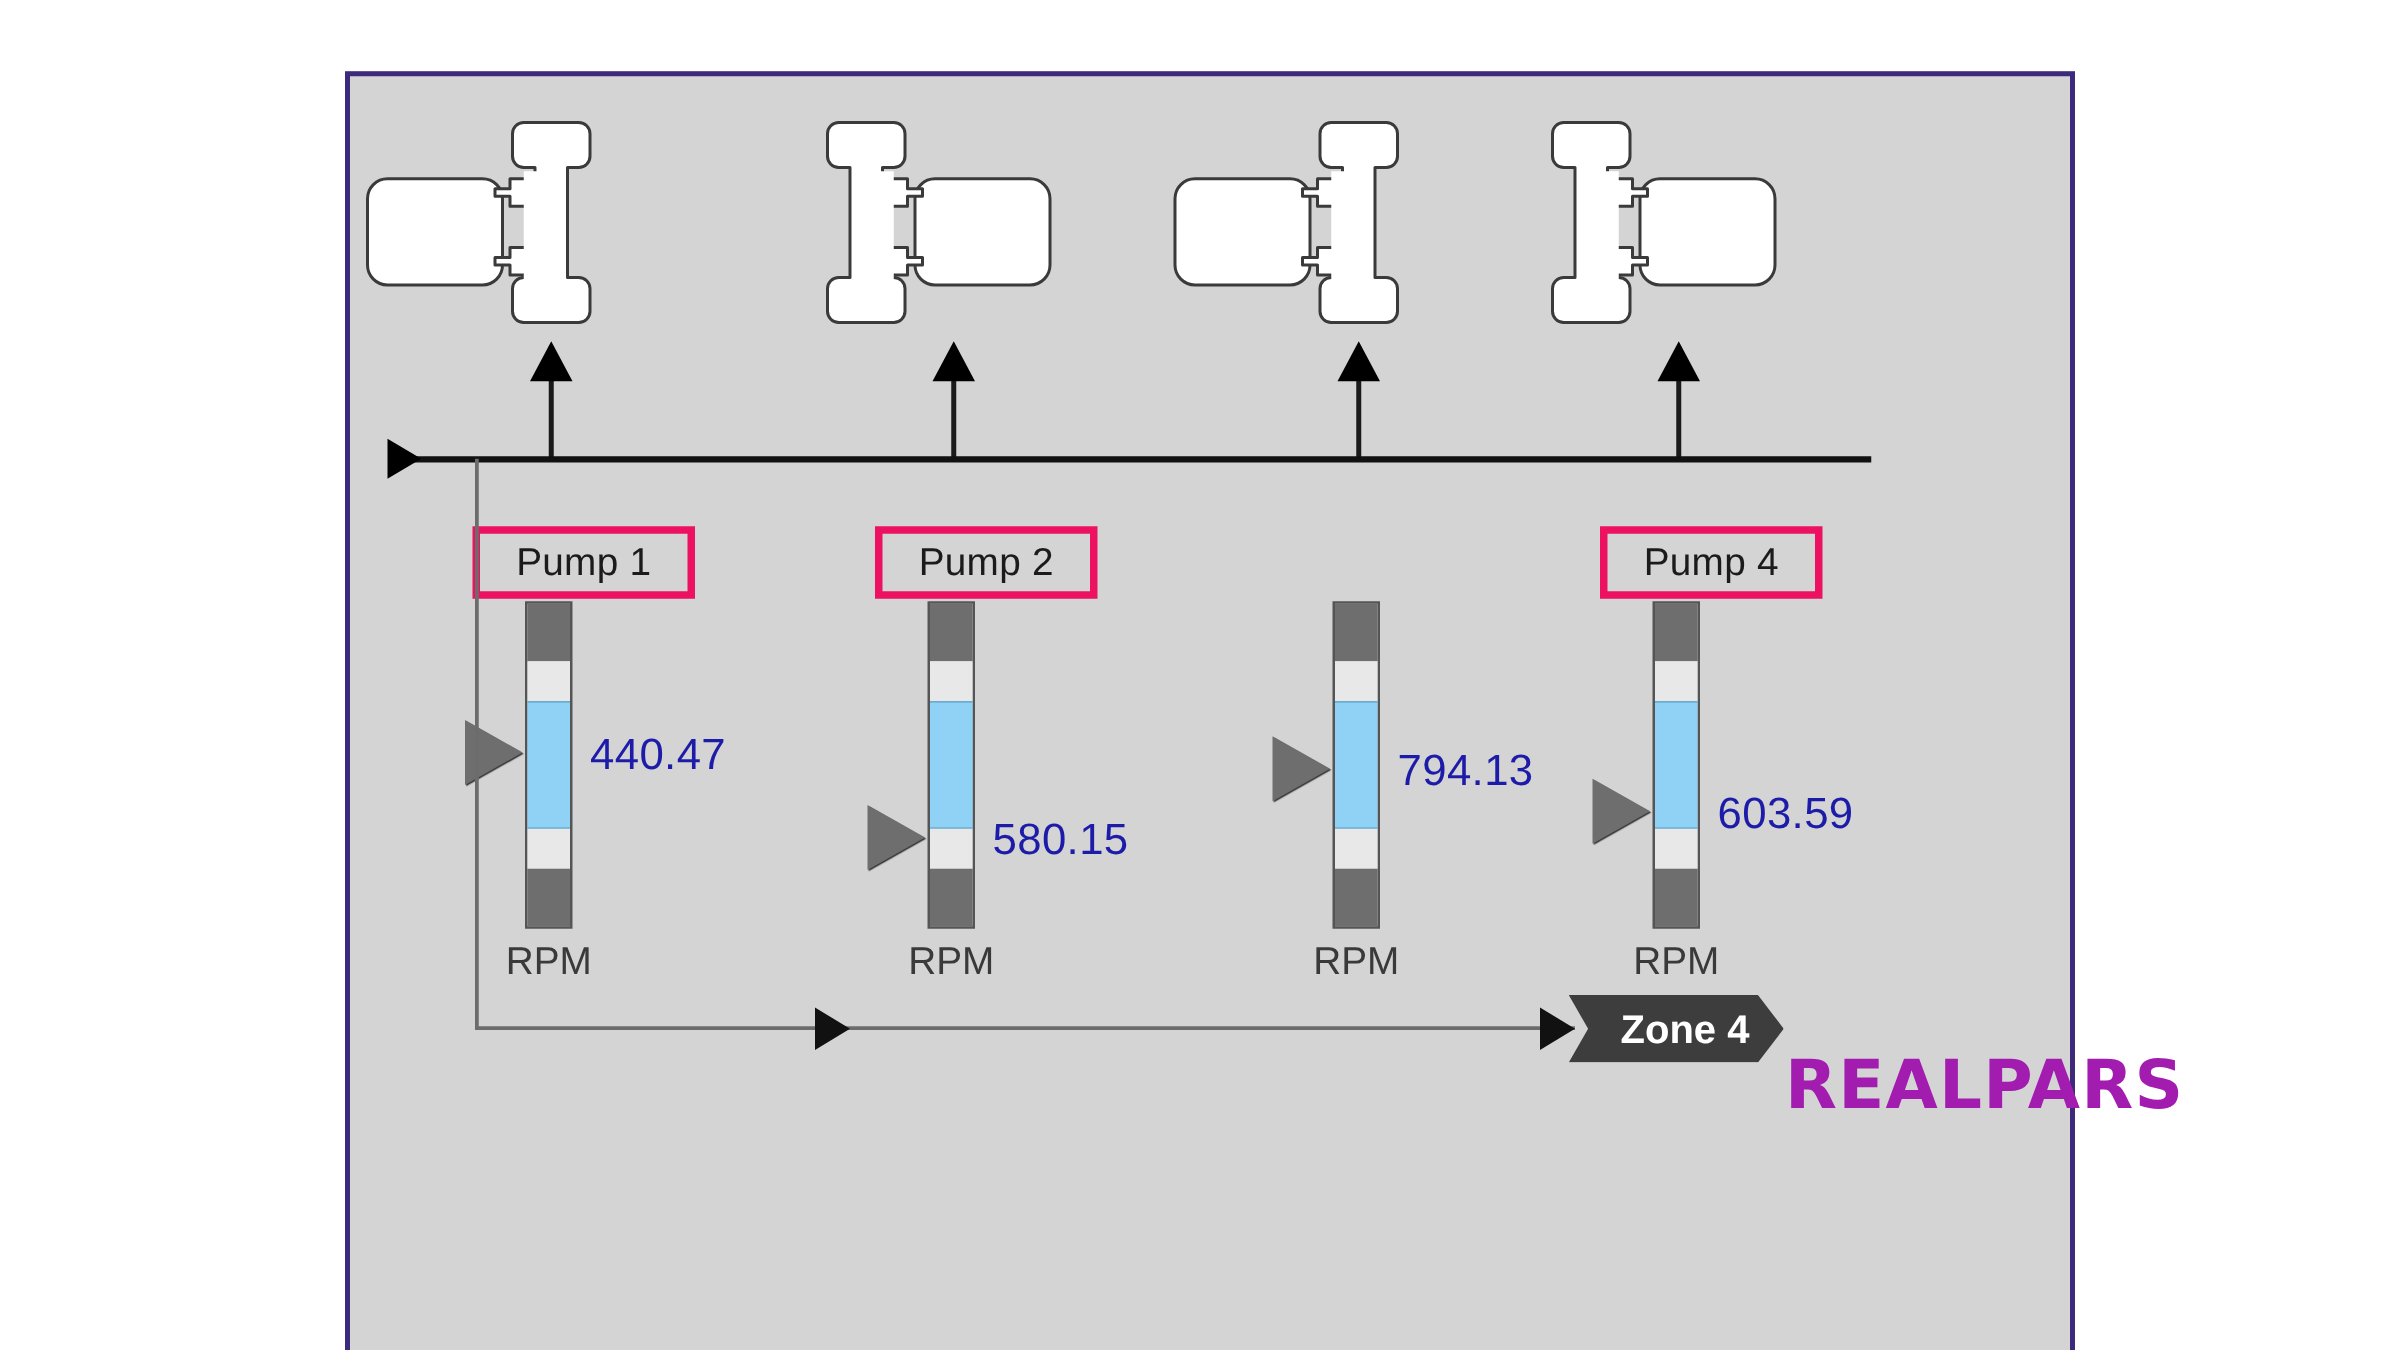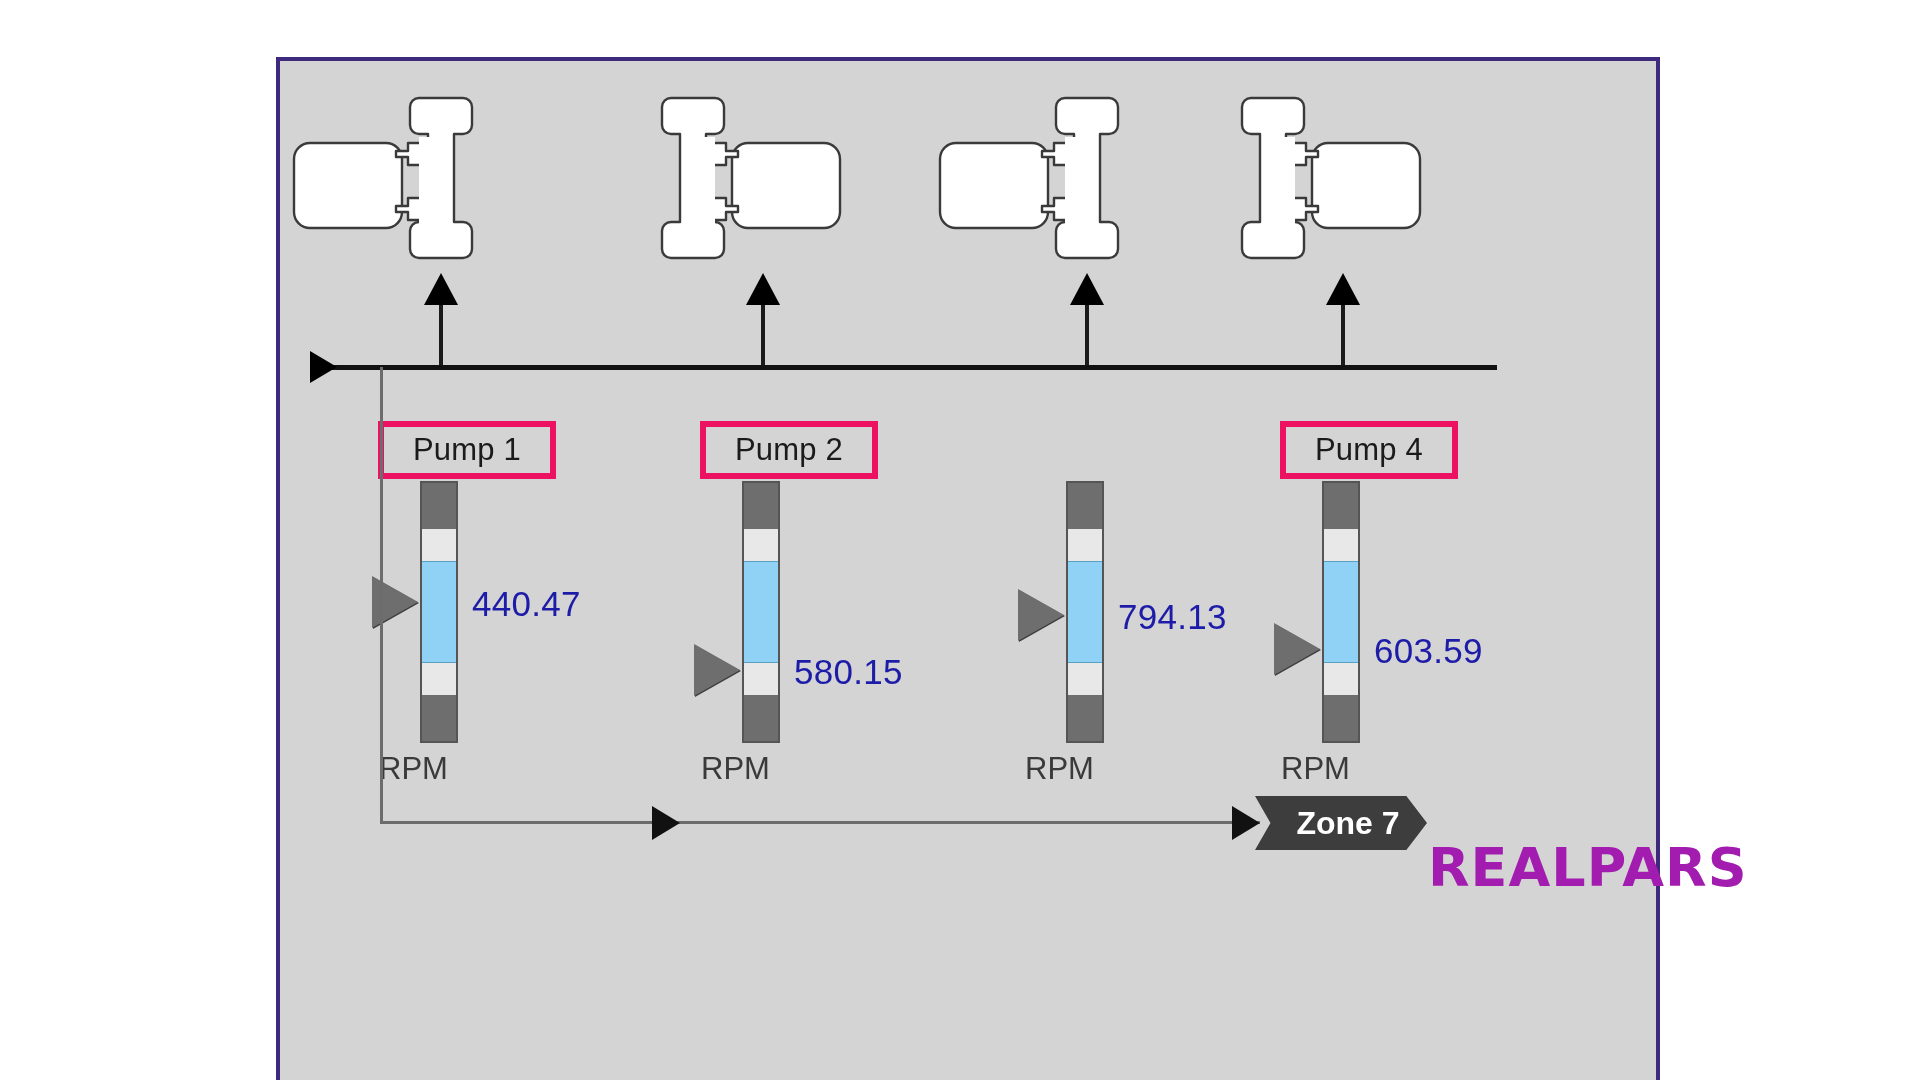--- a/index.html
+++ b/index.html
@@ -119,20 +119,21 @@
     white-space: nowrap;
     letter-spacing: 0.3px;
   }
 
   
   .rpm-caption {
     position: absolute;
     color: #3a3a3a;
     font-size: 31px;
     font-weight: 400;
+    text-align: center;
     width: 120px;
   }
 
   
   #return-line-v {
     position: absolute;
     width: 3px;
     background: #6c6c6c;
   }
   #return-line-h {
@@ -309,20 +310,20 @@
     <div class="gauge-pointer" style="left:994px; top:562px;"></div>
     <div class="gauge-value" style="left:1094px; top:570px;">603.59</div>
     <div class="rpm-caption" style="left:1001px; top:690px;">RPM</div>
 
     <div id="return-line-v" style="left:100px; top:306px; height:456px;"></div>
     <div id="return-line-h" style="left:100px; top:760px; width:880px;"></div>
     <div id="return-arrow-mid" style="left:372px; top:745px;"></div>
     <div id="return-arrow-end" style="left:952px; top:745px;"></div>
 
     <div id="zone-banner" style="left:975px; top:735px;">
-      <span>Zone 7</span>
+      <span>Zone 4</span>
     </div>
 
     <div id="watermark" style="left:1148px; top:775px;">REALPARS</div>
 
   </div>
 
 </div>
 
 </body></html>

